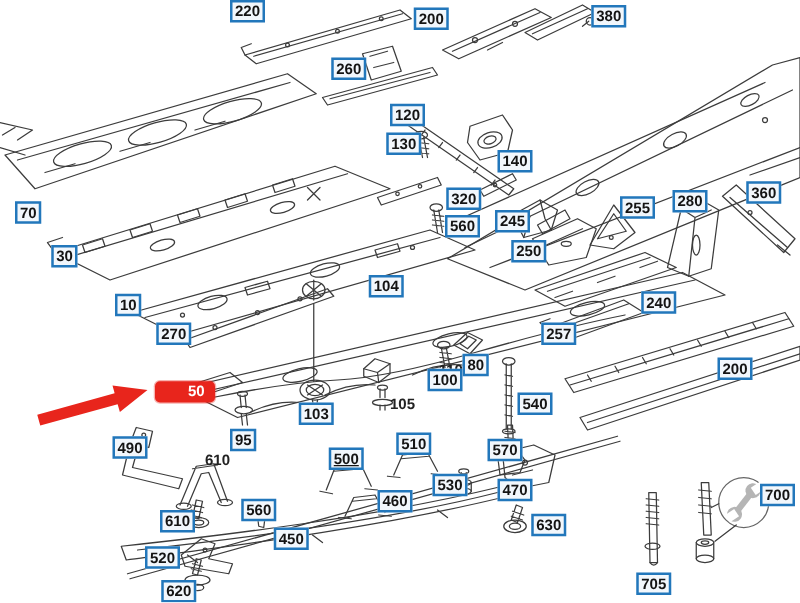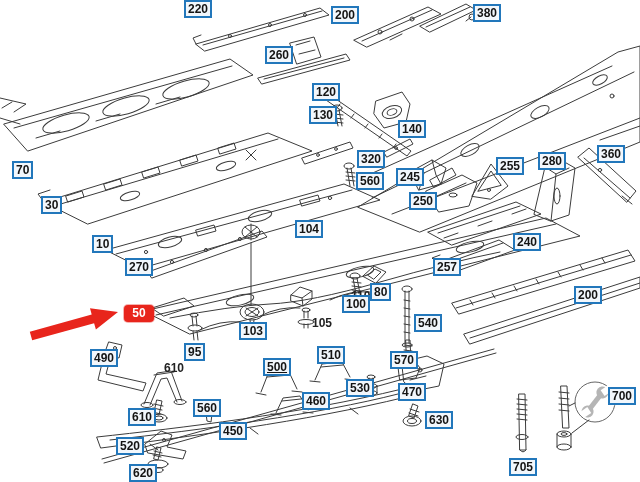--- a/index.html
+++ b/index.html
@@ -363,14 +363,14 @@
       <div class="plabel" style="left: 128px; top: 408px;">610</div>
       <div class="plabel" style="left: 116px; top: 437px;">520</div>
       <div class="plabel" style="left: 129px; top: 464px;">620</div>
       <div class="plabel" style="left: 608px; top: 387px;">700</div>
       <div class="plabel" style="left: 509px; top: 458px;">705</div>
       <div class="pref" style="left: 311px; top: 289px; padding-left: 40px;">110</div>
       <div class="pref" style="left: 312px; top: 316px;">105</div>
       <div class="pref" style="left: 164px; top: 361px;">610</div>
     </div>
 
-  <div id="highlight-label" style="left: 124px; top: 305px;">50</div>
+  <div id="highlight-label" style="left: 124px; top: 305px; padding-left: 18px;">50</div>
 </div>
 
 </body></html>

